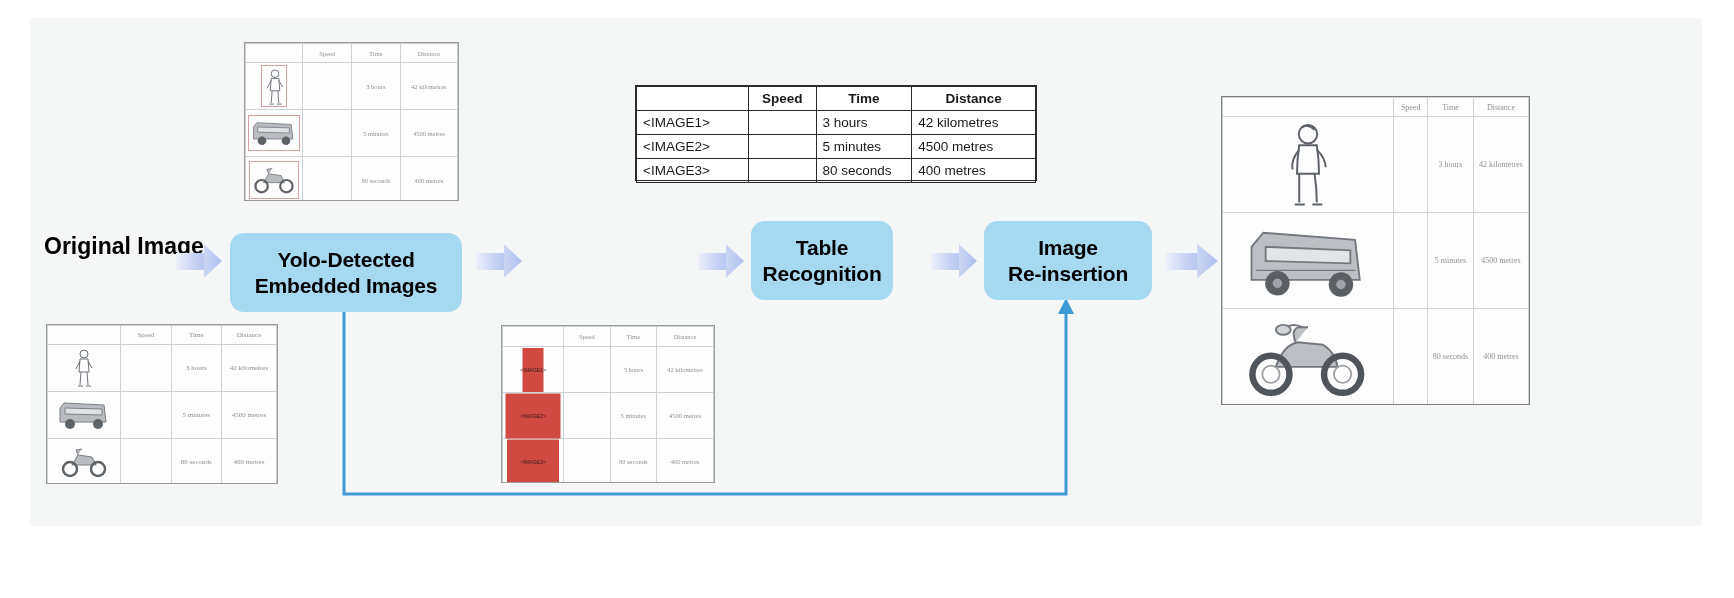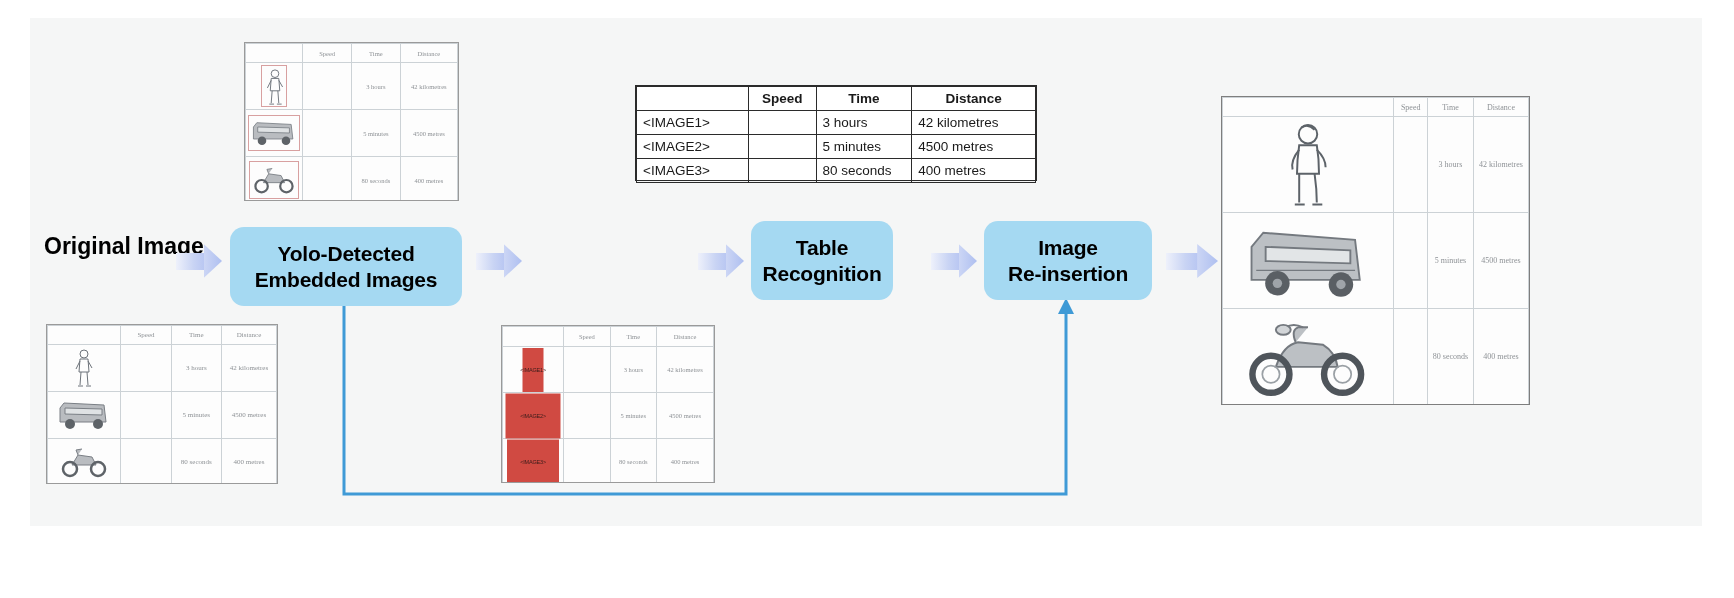--- a/index.html
+++ b/index.html
@@ -154,21 +154,21 @@
 
 <div id="canvas">
 
   <div class="slide-bg"></div>
 
   <div class="plain-label" style="left:44px; top:232px; width:160px;">
     <span>Original</span>
     <span>Image</span>
   </div>
 
-  <div class="stage" style="left:230px; top:227px; width:232px; height:79px;">
+  <div class="stage" style="left:230px; top:233px; width:232px; height:79px;">
     <div>
       <span>Yolo-Detected</span>
       <span>Embedded Images</span>
     </div>
   </div>
 
 
   <div class="stage" style="left:751px; top:221px; width:142px; height:79px;">
     <div>
       <span>Table</span>

